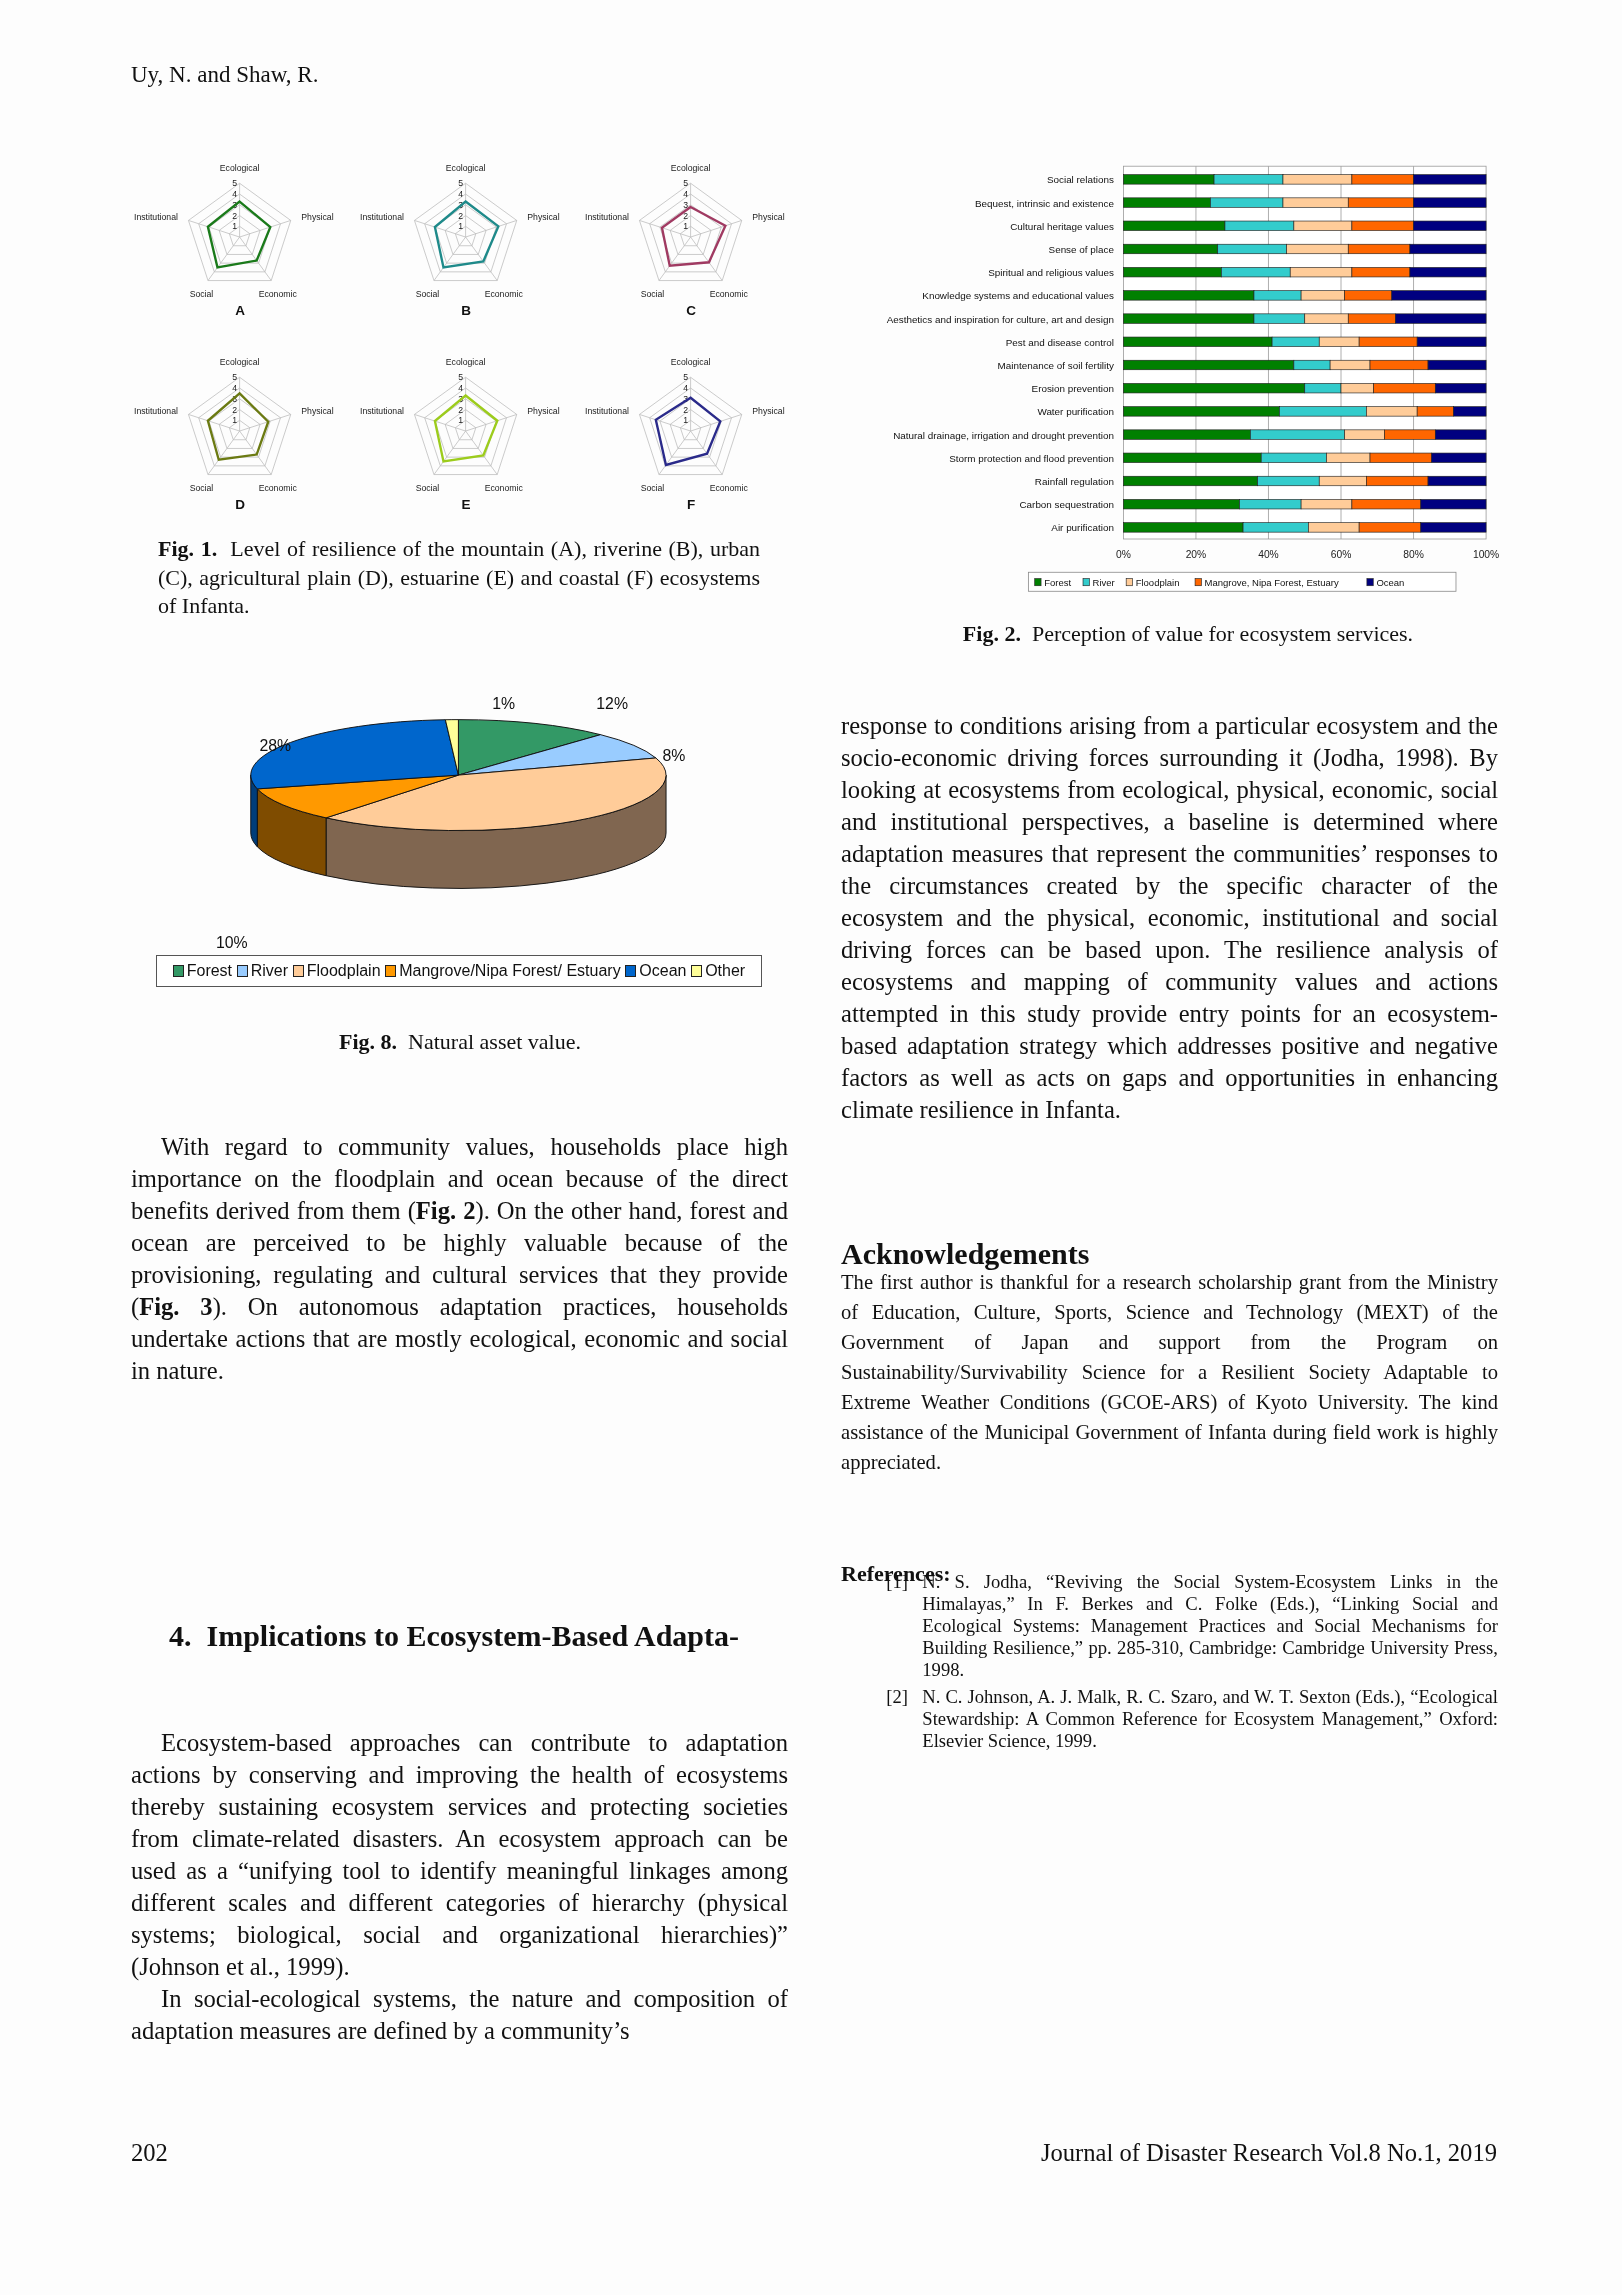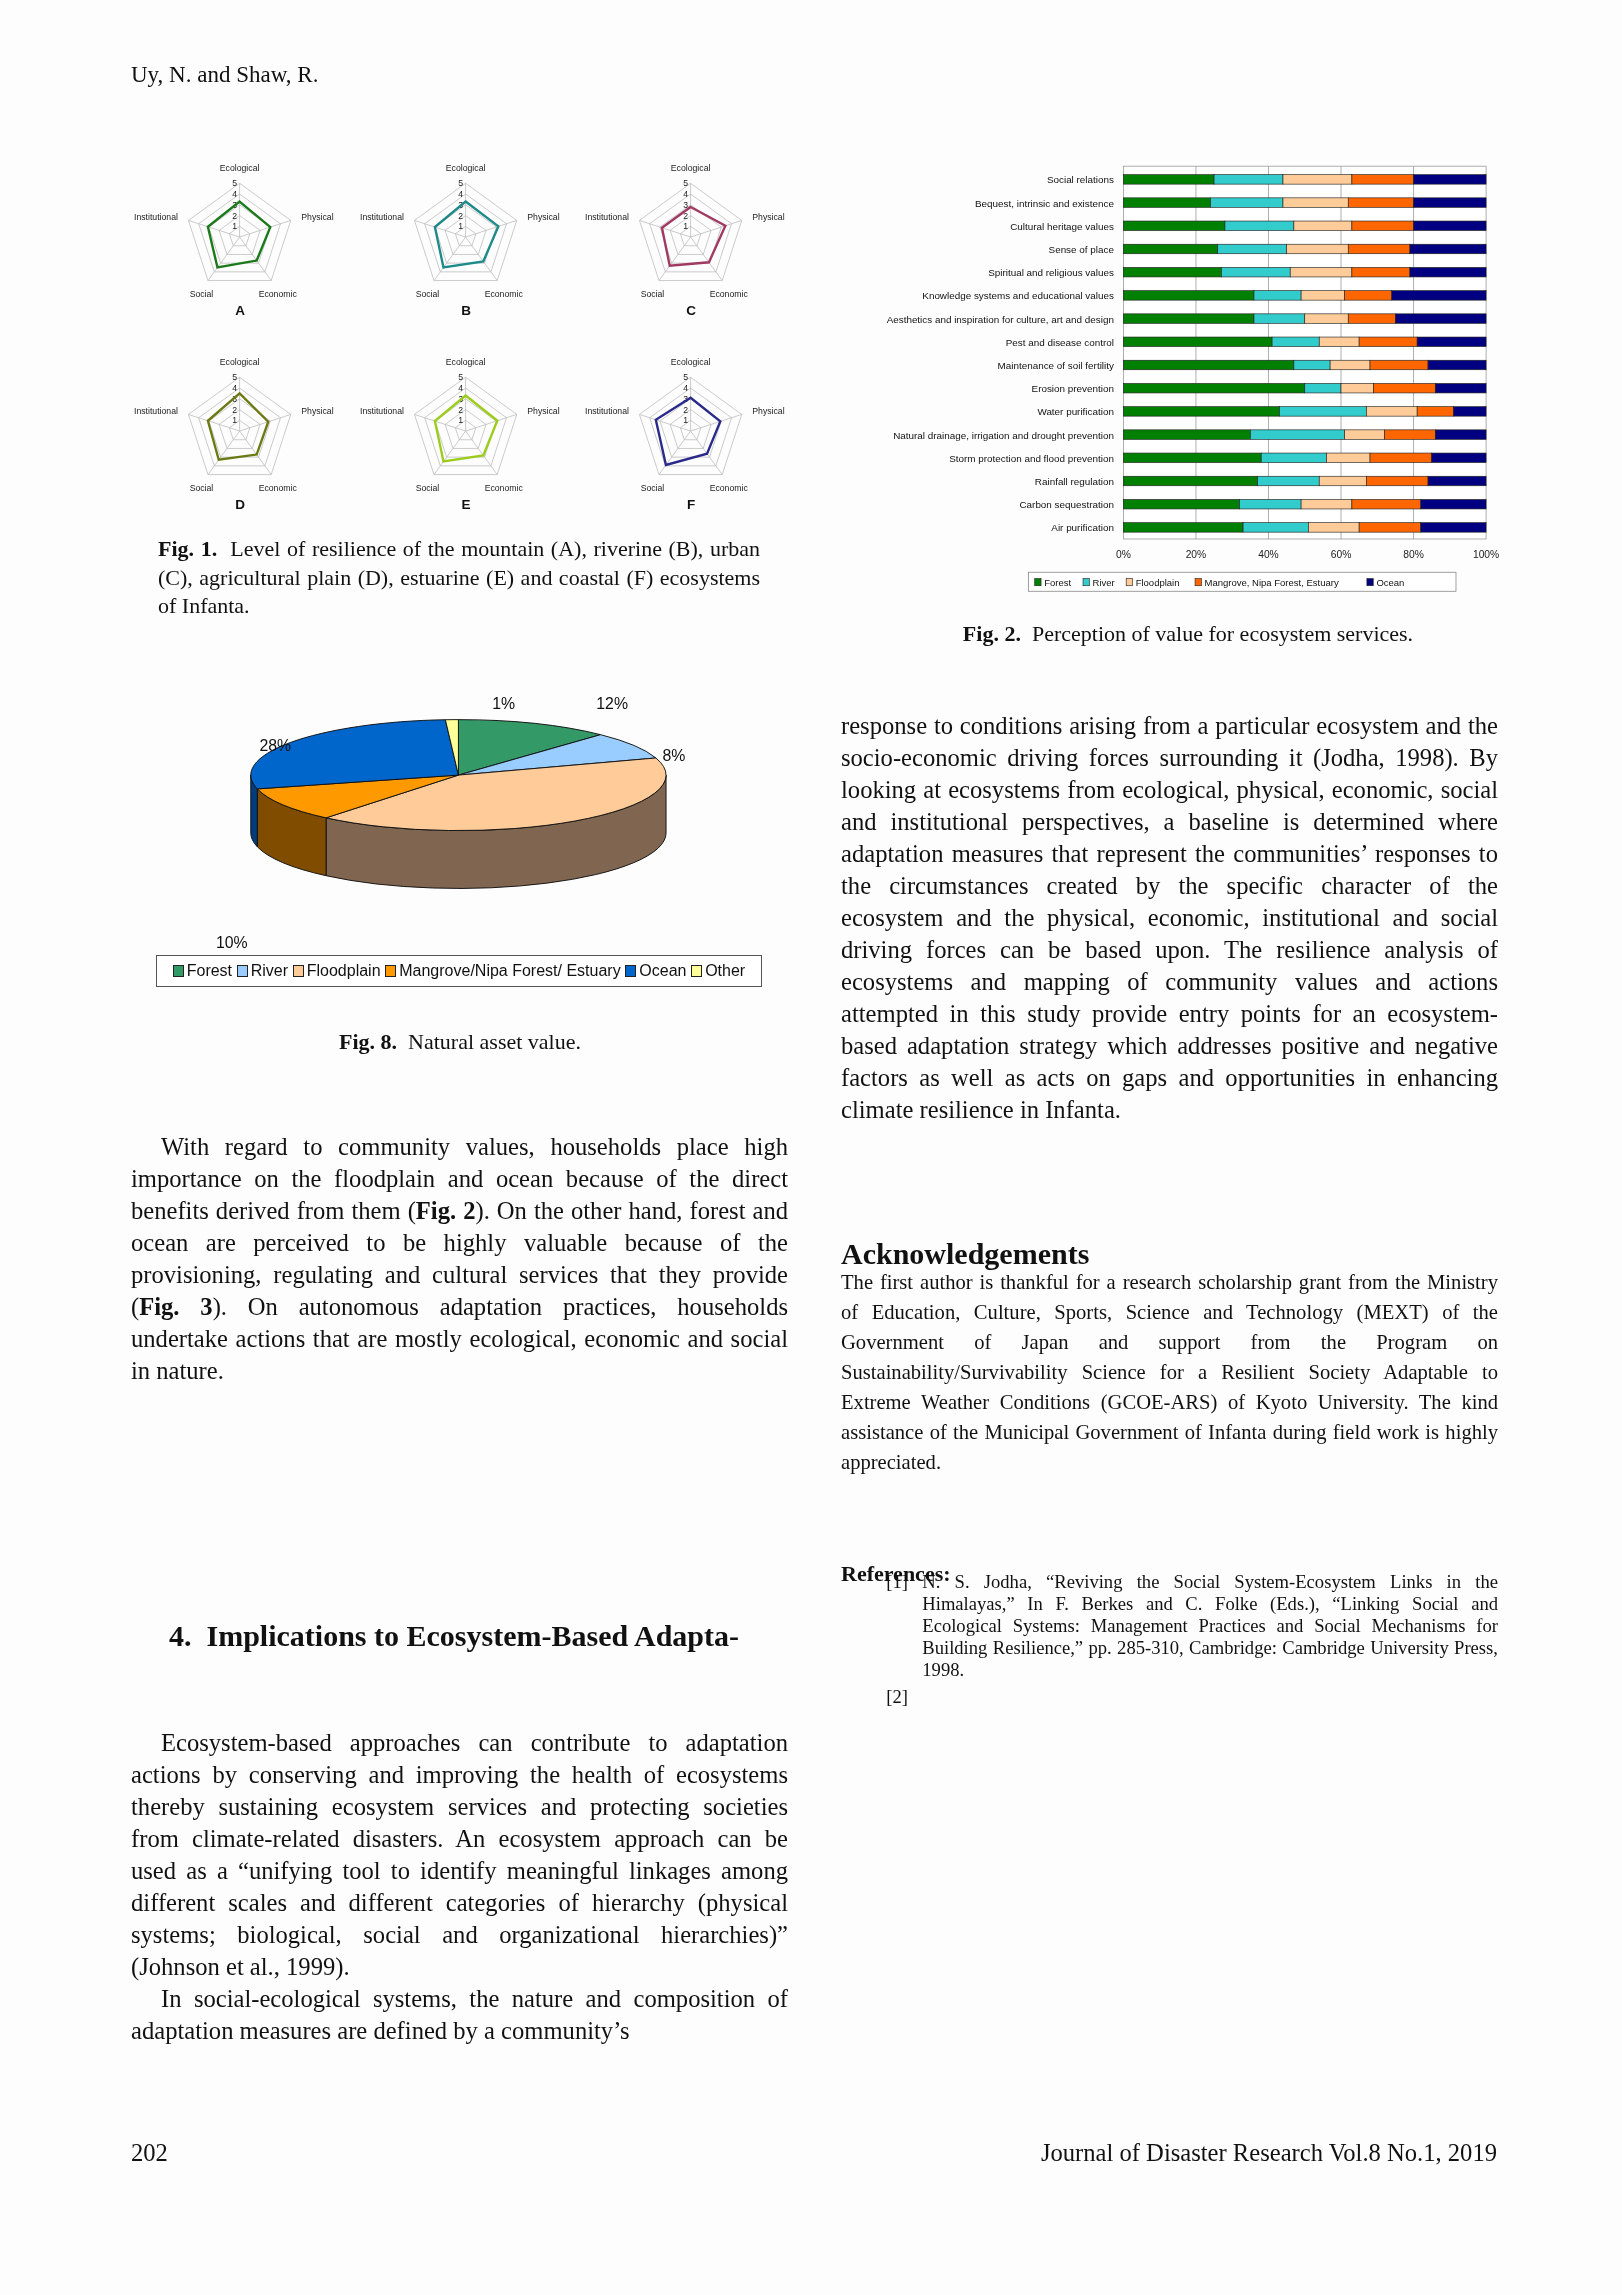--- a/index.html
+++ b/index.html
@@ -396,18 +396,19 @@
 <div class="abs ack-body">The first author is thankful for a research scholarship grant from the Ministry of Education, Culture, Sports, Science and Technology (MEXT) of the Government of Japan and support from the Program on Sustainability/Survivability Science for a Resilient Society Adaptable to Extreme Weather Conditions (GCOE-ARS) of Kyoto University. The kind assistance of the Municipal Government of Infanta during field work is highly appreciated.</div>
 
 <div class="abs ref-h">References:</div>
 <div class="abs refs">
   <div class="ref">
     <span class="ref-num">[1]</span>
     <span class="ref-text">N. S. Jodha, “Reviving the Social System-Ecosystem Links in the Himalayas,” In F. Berkes and C. Folke (Eds.), “Linking Social and Ecological Systems: Management Practices and Social Mechanisms for Building Resilience,” pp. 285-310, Cambridge: Cambridge University Press, 1998.</span>
   </div>
   <div class="ref">
     <span class="ref-num">[2]</span>
+    <span class="ref-text">N. C. Johnson, A. J. Malk, R. C. Szaro, and W. T. Sexton (Eds.), “Ecological Stewardship: A Common Reference for Ecosystem Management,” Oxford: Elsevier Science, 1999.</span>
   </div>
 </div>
 
 <div class="abs footer-page">202</div>
 <div class="abs footer-journal">Journal of Disaster Research Vol.8 No.1, 2019</div>
 
 
 </body></html>

